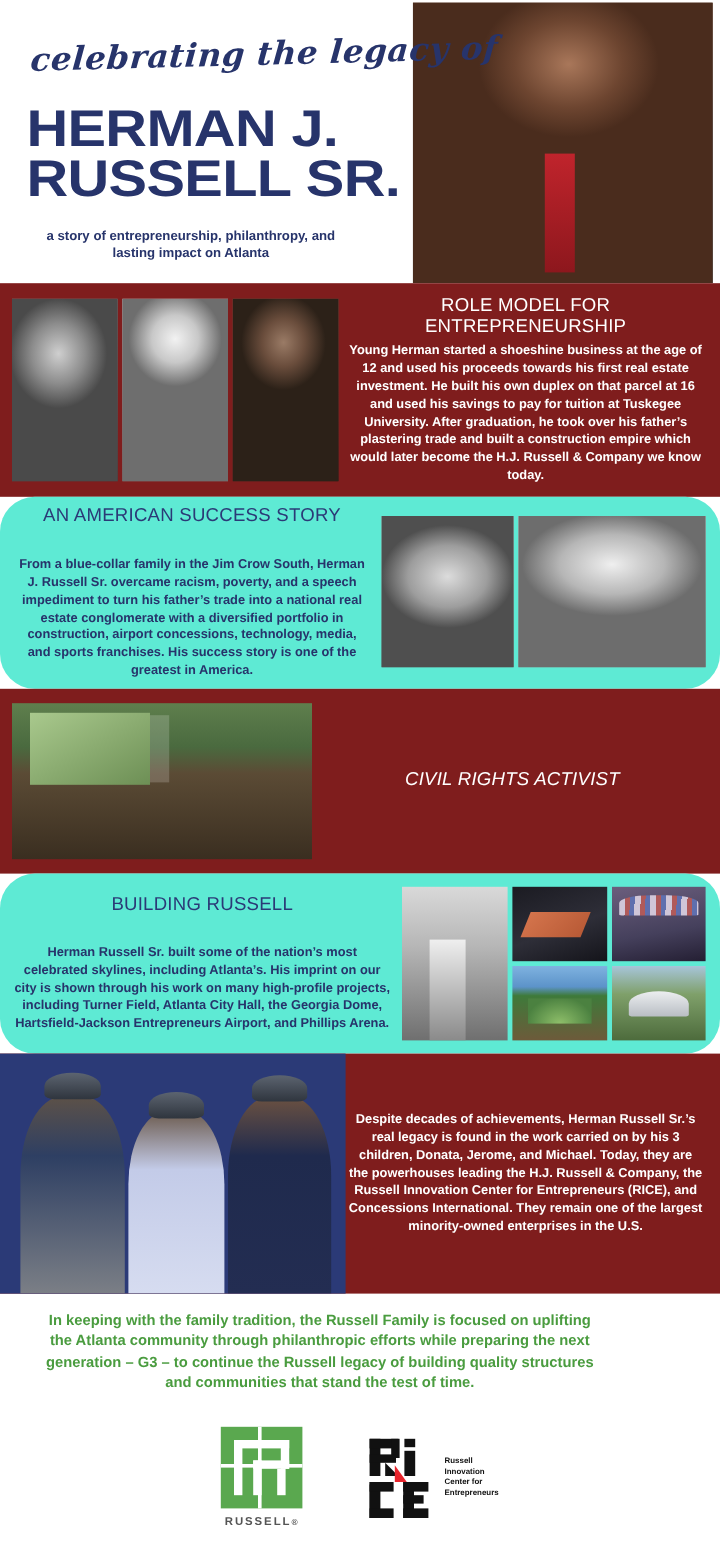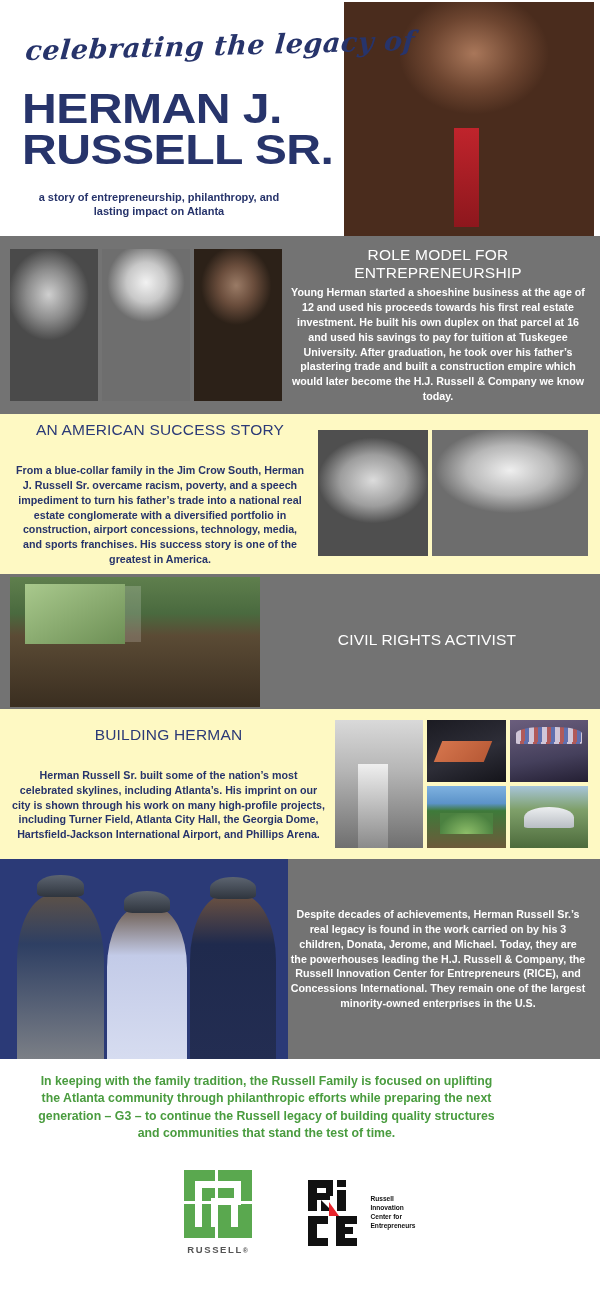--- a/index.html
+++ b/index.html
@@ -60,26 +60,27 @@
     width: 262px;
     font-size: 11px;
     font-weight: 700;
     line-height: 1.28;
     color: #27346b;
     text-align: center;
   }
 
   
   .navy-band {
-    background: #737373;
+    background: #7f1d1d;
     position: relative;
   }
   .white-band {
-    background: #fef9c3;
+    background: #5eead4;
     position: relative;
+    border-radius: 29px;
   }
   .sec-title {
     font-size: 15.5px;
     font-weight: 400;
     letter-spacing: 0.2px;
     text-align: center;
     margin-bottom: 3px;
   }
   .sec-title.on-navy { color: #ffffff; }
   .sec-title.on-white { color: #2b3a77; }
@@ -117,24 +118,25 @@
     align-items: center;
   }
   .sec2-text { flex: 1; }
   .sec2-photos { display: flex; gap: 4px; flex: 0 0 270px; height: 128px; }
   .sec2-photos .p-a { flex: 0 0 110px; height: 126px; }
   .sec2-photos .p-b { flex: 1; height: 126px; }
 
   
   .sec3 {
     display: flex;
-    width: 600px; height: 135px;
+    width: 600px; height: 154px;
     padding: 8px 10px;
     gap: 10px;
     align-items: center;
+    font-style: italic;
   }
   .sec3-photo { flex: 0 0 250px; height: 130px; }
   .sec3-text { flex: 1; padding-right: 6px; }
 
   
   .sec4 {
     display: flex;
     width: 600px; height: 150px;
     padding: 8px 12px;
     gap: 10px;
@@ -342,22 +344,22 @@
 
   <div class="navy-band sec3">
     <div class="ph livingroom sec3-photo"></div>
     <div class="sec3-text">
       <div class="sec-title on-navy">CIVIL RIGHTS ACTIVIST</div>
     </div>
   </div>
 
   <div class="white-band sec4">
     <div class="sec4-text">
-      <div class="sec-title on-white">BUILDING HERMAN</div>
-      <div class="sec-body on-white">Herman Russell Sr. built some of the nation’s most celebrated skylines, including Atlanta’s. His imprint on our city is shown through his work on many high-profile projects, including Turner Field, Atlanta City Hall, the Georgia Dome, Hartsfield-Jackson International Airport, and Phillips Arena.</div>
+      <div class="sec-title on-white">BUILDING RUSSELL</div>
+      <div class="sec-body on-white">Herman Russell Sr. built some of the nation’s most celebrated skylines, including Atlanta’s. His imprint on our city is shown through his work on many high-profile projects, including Turner Field, Atlanta City Hall, the Georgia Dome, Hartsfield-Jackson Entrepreneurs Airport, and Phillips Arena.</div>
     </div>
     <div class="sec4-photos">
       <div class="ph skyline tall"></div>
       <div class="sec4-grid">
         <div class="ph arena"></div>
         <div class="ph airport"></div>
         <div class="ph ballpark"></div>
         <div class="ph dome"></div>
       </div>
     </div>

